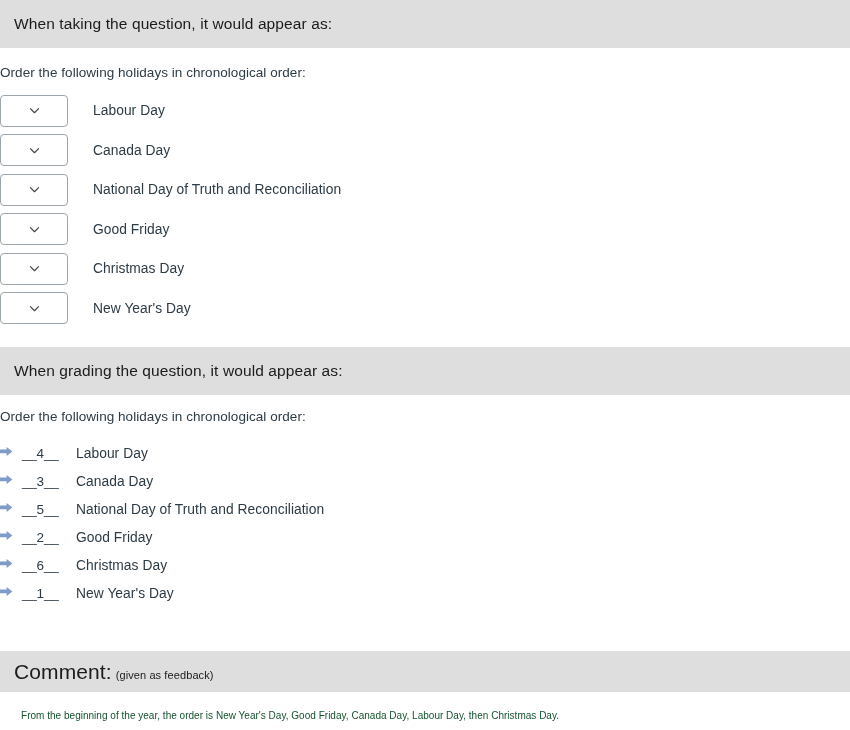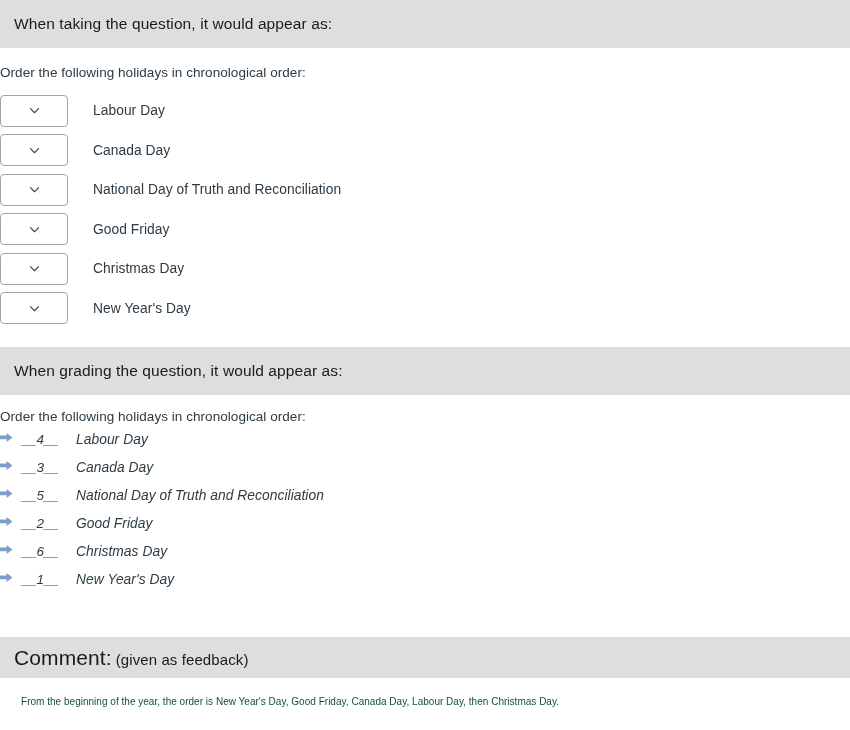--- a/index.html
+++ b/index.html
@@ -129,21 +129,21 @@
   }
 
   
   #comment-bar .section-bar-title { padding-left: 14px; }
   .comment-strong {
     font-size: 21px;
     font-weight: 400;
     color: #1b1b1b;
   }
   .comment-sub {
-    font-size: 15px;
+    font-size: 11px;
     font-weight: 400;
     color: #1b1b1b;
     margin-left: 4px;
   }
   #comment-body {
     padding-top: 18px;
     padding-left: 21px;
   }
   .comment-text {
     font-size: 10px;
@@ -237,21 +237,21 @@
 
   <div style="height:19px;"></div>
 
   <div class="section-bar" id="grading-bar">
     <span class="section-bar-title">When grading the question, it would appear as:</span>
   </div>
 
   <div class="section-body" id="grading-body">
     <div class="prompt">Order the following holidays in chronological order:</div>
 
-    <ul id="grading-list" style="margin-top:8px;font-style:italic;">
+    <ul id="grading-list" style="margin-top:22px;">
 
       <li class="grade-row">
         <span class="arrow-icon">
           <svg width="13" height="11" viewBox="0 0 13 11" xmlns="http://www.w3.org/2000/svg">
             <path d="M0 3.6 L6.6 3.6 L6.6 0.9 L12.4 5.4 L6.6 9.9 L6.6 7.2 L0 7.2 Z" fill="#7f9bc9"></path>
           </svg>
         </span>
         <span class="grade-slot">__4__</span>
         <span class="grade-label">Labour Day</span>
       </li>

